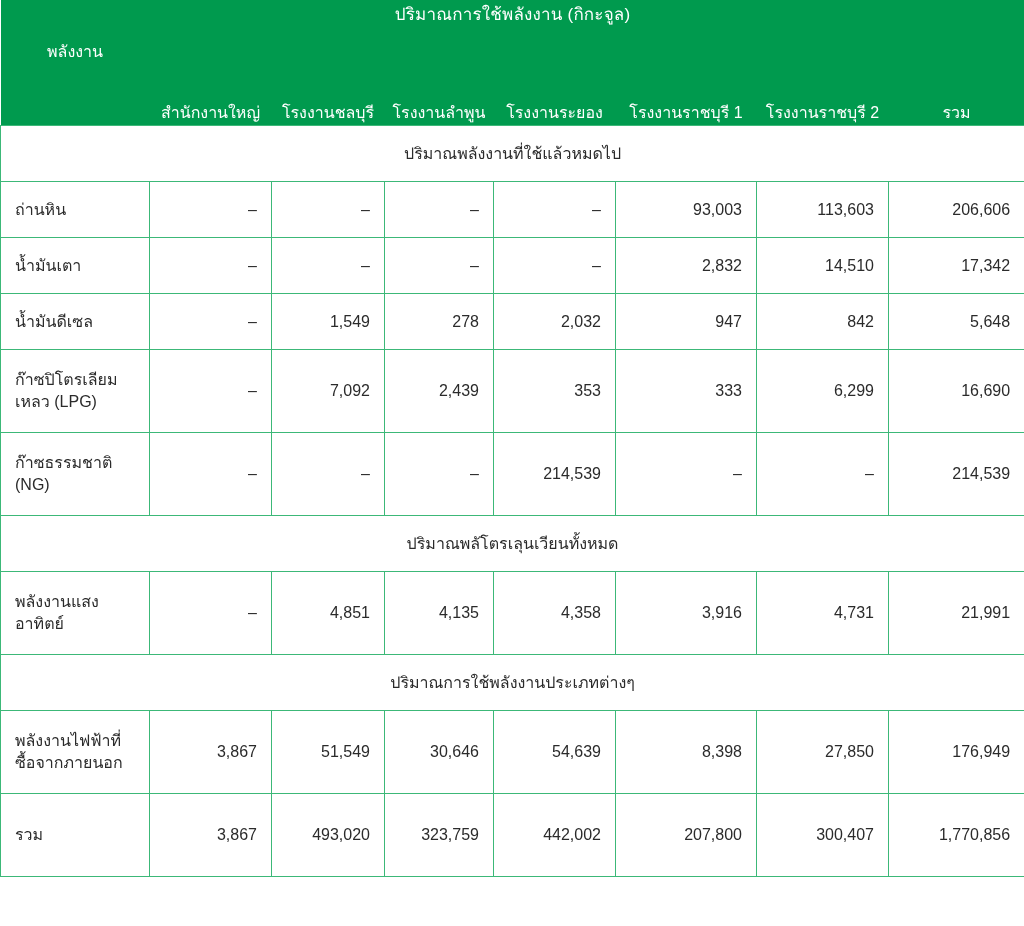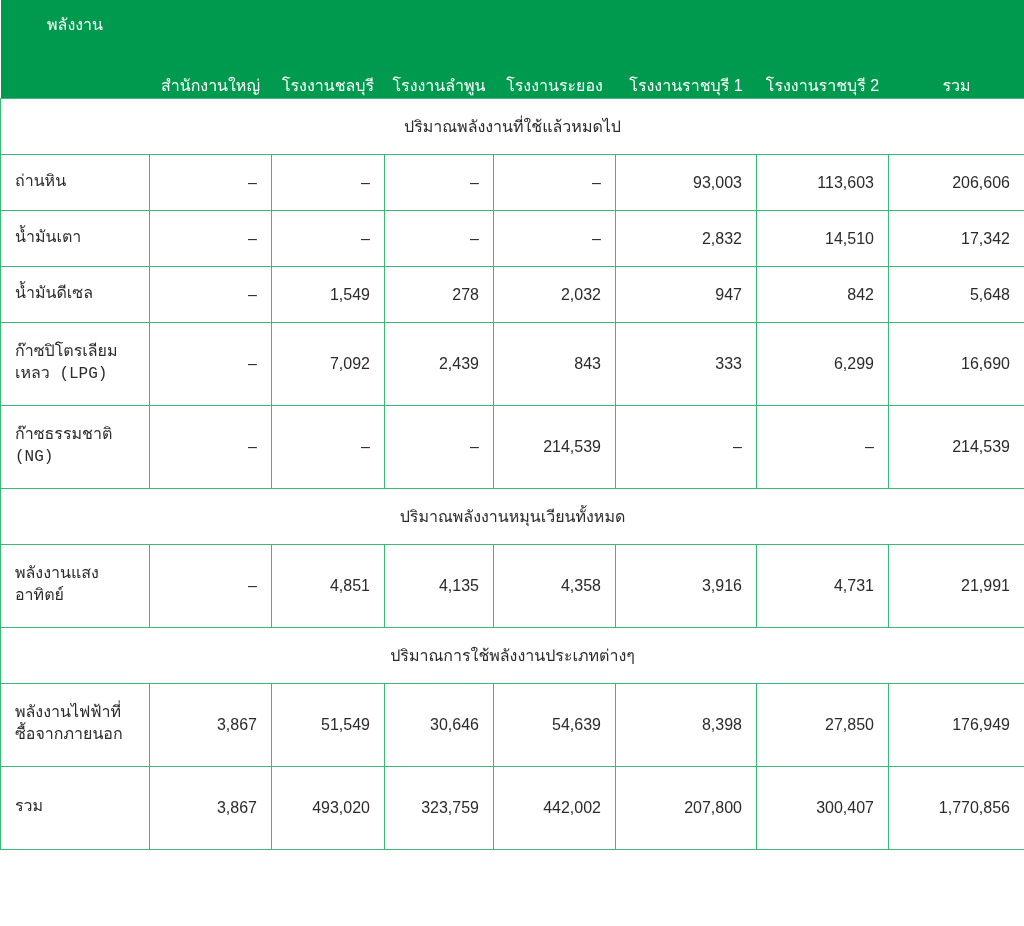--- a/index.html
+++ b/index.html
@@ -75,21 +75,20 @@
     font-size: 16px;
     color: #2b2b2b;
     padding: 10px 14px;
     height: 35px;
     vertical-align: middle;
   }
 
   td.rowlabel {
     text-align: left;
     line-height: 1.35;
-    font-family: Liberation Mono, monospace;
   }
   td.num {
     text-align: right;
     white-space: nowrap;
   }
 
   tr.tall td { height: 62px; }
   tr.total td { height: 62px; }
 </style>
 </head>
@@ -102,20 +101,23 @@
     <col style="width:113px">
     <col style="width:109px">
     <col style="width:122px">
     <col style="width:141px">
     <col style="width:132px">
     <col style="width:136px">
   </colgroup>
 
   <thead>
     <tr class="thead-band">
+      <td class="table-title" colspan="8">ปริมาณการใช้พลังงาน (กิกะจูล)</td>
+    </tr>
+    <tr class="thead-band">
       <th class="col-head first">พลังงาน</th>
       <th class="col-head">สำนักงานใหญ่</th>
       <th class="col-head">โรงงานชลบุรี</th>
       <th class="col-head">โรงงานลำพูน</th>
       <th class="col-head">โรงงานระยอง</th>
       <th class="col-head">โรงงานราชบุรี 1</th>
       <th class="col-head">โรงงานราชบุรี 2</th>
       <th class="col-head">รวม</th>
     </tr>
   </thead>
@@ -157,39 +159,39 @@
       <td class="num">947</td>
       <td class="num">842</td>
       <td class="num">5,648</td>
     </tr>
 
     <tr class="tall">
       <td class="rowlabel">ก๊าซปิโตรเลียมเหลว (LPG)</td>
       <td class="num">–</td>
       <td class="num">7,092</td>
       <td class="num">2,439</td>
-      <td class="num">843</td>
+      <td class="num">353</td>
       <td class="num">333</td>
       <td class="num">6,299</td>
       <td class="num">16,690</td>
     </tr>
 
     <tr class="tall">
       <td class="rowlabel">ก๊าซธรรมชาติ (NG)</td>
       <td class="num">–</td>
       <td class="num">–</td>
       <td class="num">–</td>
       <td class="num">214,539</td>
       <td class="num">–</td>
       <td class="num">–</td>
       <td class="num">214,539</td>
     </tr>
 
     <tr class="section-row">
-      <td colspan="8">ปริมาณพลังงานหมุนเวียนทั้งหมด</td>
+      <td colspan="8">ปริมาณพลัโตรเลุนเวียนทั้งหมด</td>
     </tr>
 
     <tr class="tall">
       <td class="rowlabel">พลังงานแสงอาทิตย์</td>
       <td class="num">–</td>
       <td class="num">4,851</td>
       <td class="num">4,135</td>
       <td class="num">4,358</td>
       <td class="num">3,916</td>
       <td class="num">4,731</td>

